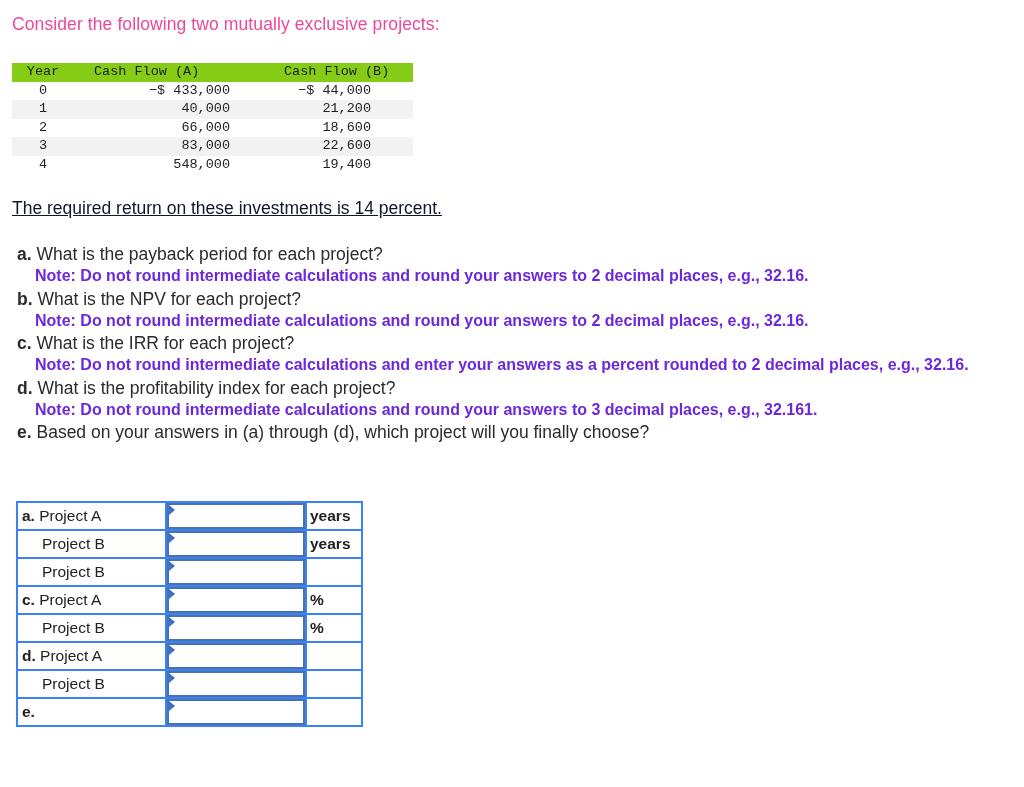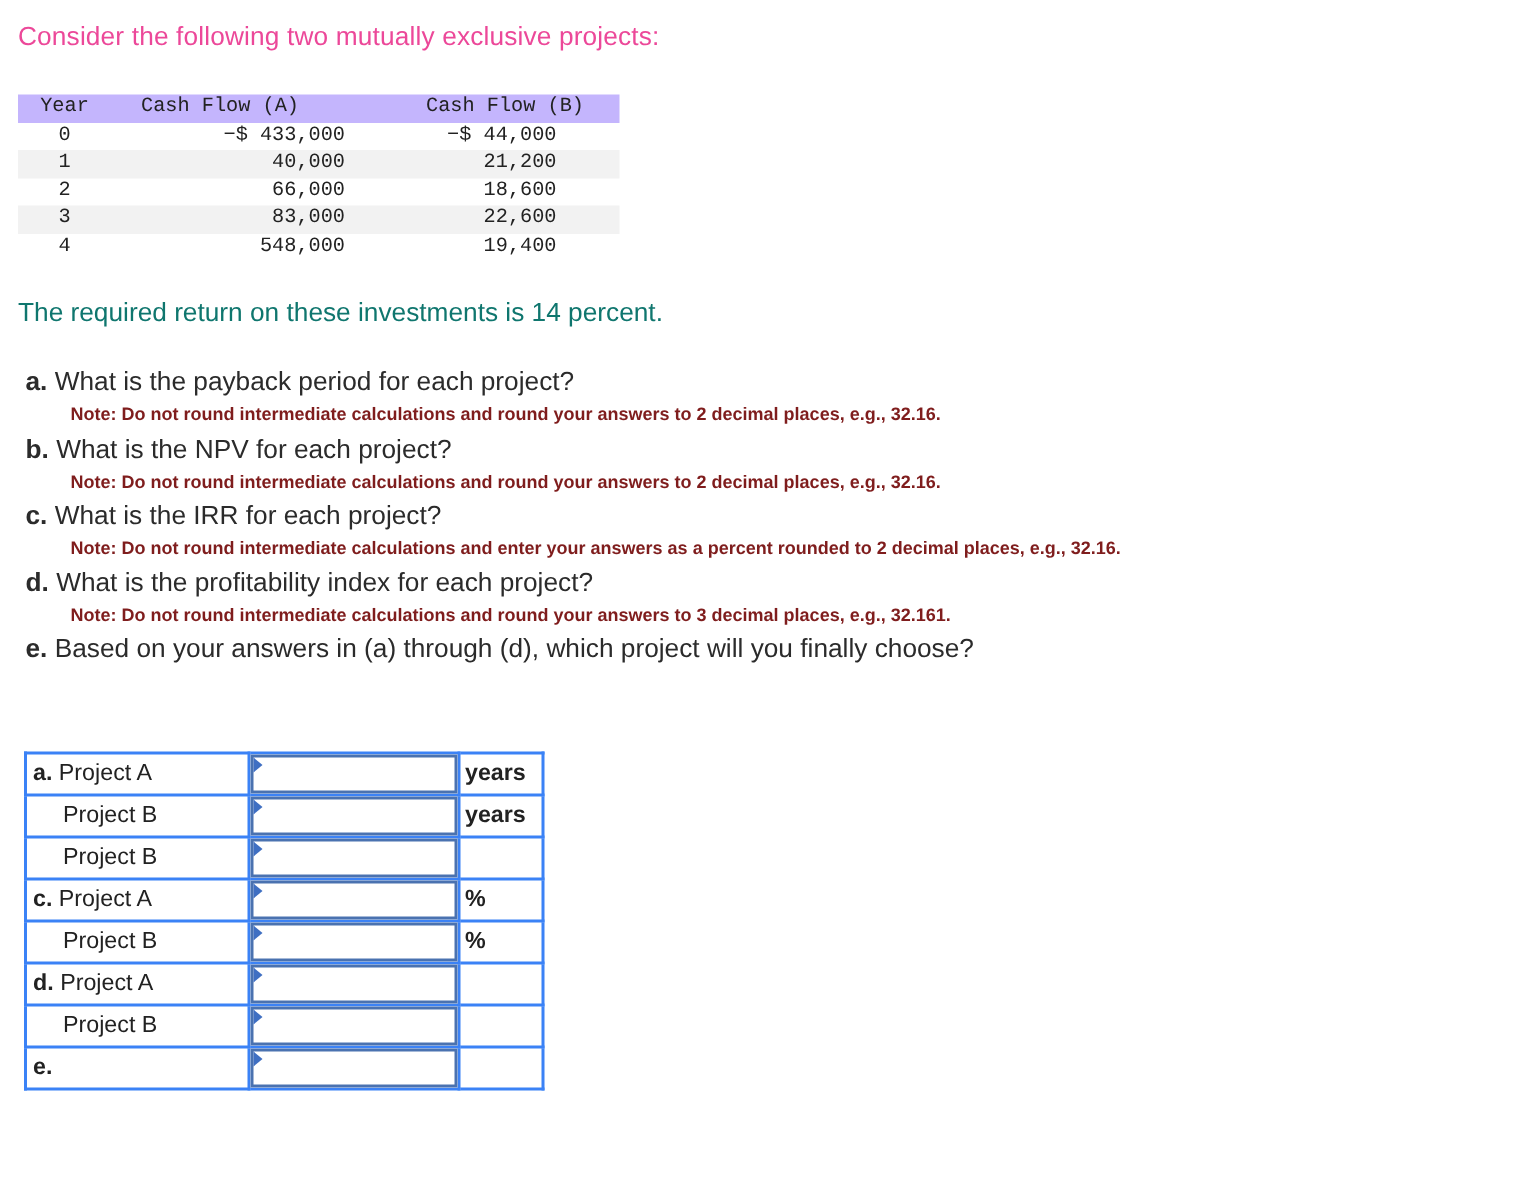--- a/index.html
+++ b/index.html
@@ -14,42 +14,42 @@
   .cf-table {
     position: absolute; left: 12px; top: 63px; width: 401px;
     border-collapse: collapse;
     font-family: "Liberation Mono", "DejaVu Sans Mono", monospace;
     font-size: 13.5px; color: #222;
   }
   .cf-table th, .cf-table td {
     padding: 0; height: 18.5px; line-height: 18.5px; font-weight: normal;
     white-space: pre;
   }
-  .cf-table thead tr { background: #c4b5fd; }
+  .cf-table thead tr { background: #84cc16; }
   .cf-table tbody tr.stripe { background: #f2f2f2; }
   .cf-table .c-year { width: 62px; text-align: center; }
   .cf-table .c-a { width: 150px; text-align: left; }
   .cf-table .c-b { text-align: left; }
   .cf-table th.c-a { padding-left: 20px; }
   .cf-table th.c-b { padding-left: 40px; }
   .cf-table td.c-a { text-align: right; padding-right: 14px; }
   .cf-table td.c-b { text-align: right; padding-right: 42px; }
 
   .required {
     position: absolute; left: 12px; top: 198px;
-    font-size: 17.5px; color: #0f766e;
+    font-size: 17.5px; color: #0f172a; text-decoration: underline;
   }
   .questions {
     position: absolute; left: 17px; top: 243px; width: 990px;
     font-size: 17.5px; line-height: 22.3px; color: #2b2b2b;
   }
   .q-line { margin: 0; }
   .q-letter { font-weight: bold; }
   .q-note {
-    margin: 0 0 0 30px; color: #7f1d1d; font-weight: bold; font-size: 12px;
+    margin: 0 0 0 18px; color: #6d28d9; font-weight: bold; font-size: 16px;
   }
 
   .ans-table {
     position: absolute; left: 16px; top: 501px;
     border-collapse: collapse; font-size: 15.5px; color: #222;
   }
   .ans-table td {
     border: 2px solid #3b82f6; padding: 0; height: 24.5px;
   }
   .ans-table td.lbl { width: 143px; padding-left: 4px; }

